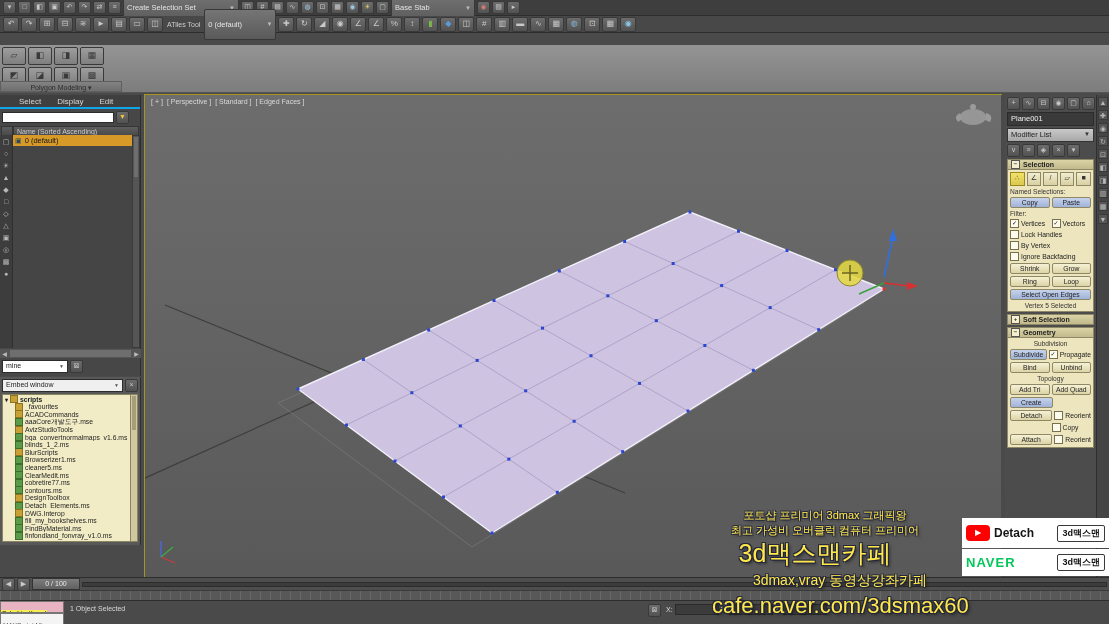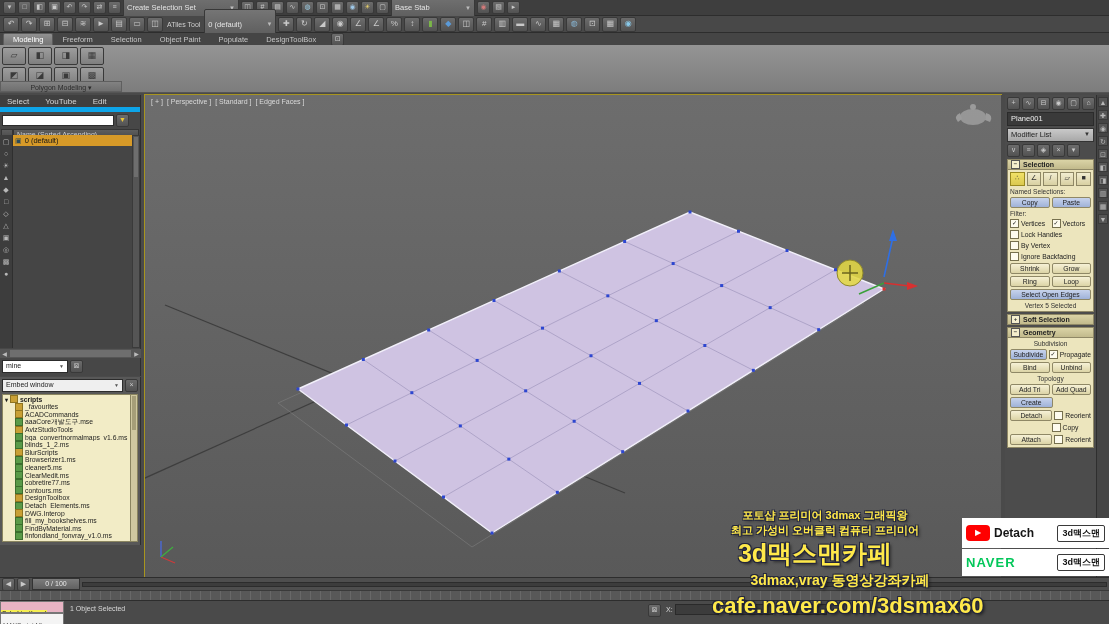--- a/index.html
+++ b/index.html
@@ -50,21 +50,21 @@
   .box{width:7px;height:7px;background:#fdfbee;border:1px solid #76704e;font-size:6px;line-height:6px;text-align:center;color:#111;flex:0 0 auto;}
   .box.checked::after{content:"✓";}
   .sub-icon{width:13px;height:12px;background:linear-gradient(#f2edd0,#d8d0a2);border:1px solid #8f8866;
     font-size:7px;line-height:10px;text-align:center;color:#333;}
   .sub-icon.active{background:linear-gradient(#f2e268,#dbc94f);border-color:#9a8a20;}
   .glabel{width:100%;text-align:center;color:#333;font-size:6.6px;}
   .cp-field{background:#3a3a3a;border:1px solid #2b2b2b;color:#eee;font-size:7.5px;height:12px;line-height:11px;padding:0 3px;}
   
   .vp-label{font-size:7px;color:#dadada;}
   
-  .ol-text{position:absolute;color:#ffe94a;font-weight:bold;z-index:60;
+  .ol-text{position:absolute;color:#ffe94a;font-weight:normal;z-index:60;
     text-shadow:-1px -1px 0 #23263c,1px -1px 0 #23263c,-1px 1px 0 #23263c,1px 1px 0 #23263c,2px 2px 3px rgba(0,0,0,.55);}
   .card{position:absolute;left:962px;width:147px;background:#fff;display:flex;align-items:center;
     padding:0 4px;gap:4px;box-sizing:border-box;z-index:55;}
   .card .cbtn{margin-left:auto;border:1px solid #3a3a3a;border-radius:2px;font-size:9px;font-weight:bold;
     color:#111;background:#fff;padding:1px 4px;white-space:nowrap;}
   .yt-logo{width:24px;height:16px;background:#ff0000;border-radius:4px;color:#fff;font-size:8px;line-height:16px;text-align:center;flex:0 0 auto;}
   
   .sfield{background:#3c3c3c;border:1px solid #2a2a2a;color:#ddd;font-size:7px;height:11px;line-height:10px;width:44px;padding:0 2px;box-sizing:border-box;}
   .slabel{font-size:7px;color:#d8d8d8;}
   input{font-family:"Liberation Sans",sans-serif;}
@@ -151,53 +151,41 @@
         <div class="icon"><span>▬</span></div>
         <div class="icon"><span>∿</span></div>
         <div class="icon"><span>▦</span></div>
         <div class="icon"><span style="color: rgb(136, 184, 216);">◍</span></div>
         <div class="icon"><span>⊡</span></div>
         <div class="icon"><span>▦</span></div>
         <div class="icon"><span style="color: rgb(136, 200, 232);">◉</span></div>
       </div>
   </div>
 
-  <div class="abs bar" style="left:0;top:33px;width:1109px;height:12px;background:#454545;gap:0;">
-    <div class="row" style="gap:0;">
-
-    <div class="ribbon-tab active">Modeling</div>
-        <div class="ribbon-tab">Freeform</div>
-        <div class="ribbon-tab">Selection</div>
-        <div class="ribbon-tab">Object Paint</div>
-        <div class="ribbon-tab">Populate</div>
-        <div class="ribbon-tab">DesignToolBox</div>
-      </div>
-    <div class="icon icon-sm" style="margin-left:6px;"><span>⊡</span></div>
-  </div>
 
   <div class="abs" style="left:0;top:45px;width:1109px;height:47px;background:linear-gradient(#949494,#7d7d7d);border-bottom:1px solid #555;">
     <div class="rgroup">
 
     <div class="icon"><span>▱</span></div>
         <div class="icon"><span>◧</span></div>
         <div class="icon"><span>◨</span></div>
         <div class="icon"><span>▦</span></div>
         <div class="icon"><span>◩</span></div>
         <div class="icon"><span>◪</span></div>
         <div class="icon"><span>▣</span></div>
         <div class="icon"><span>▩</span></div>
       </div>
     <div class="rgroup-label">Polygon Modeling ▾</div>
   </div>
 
   <div class="abs" style="left:0;top:95px;width:141px;height:281px;background:#474747;border-right:1px solid #2e2e2e;box-sizing:border-box;">
-    <div class="row" style="height:12px;background:#3f3f3f;border-bottom:5px solid #0ea5e9;">
+    <div class="row" style="height:12px;background:#3f3f3f;border-bottom:2px solid #0ea5e9;padding-left:12px;">
 
     <span class="menu-item">Select</span>
-        <span class="menu-item">YouTube</span>
+        <span class="menu-item">Display</span>
         <span class="menu-item">Edit</span>
       </div>
     <div class="row" style="height:15px;padding:1px 2px;">
       <input class="sfield" style="width: 112px; background: rgb(255, 255, 255); color: rgb(34, 34, 34); border: 1px solid rgb(44, 44, 44); height: 11px;" placeholder="">
       <div class="icon icon-sm"><span style="color:#e8c53a">▼</span></div>
     </div>
     <div class="row" style="gap:0;padding:0 1px;">
       <div class="hdr-cell" style="width:12px;"></div>
       <div class="hdr-cell" style="flex:1;">Name (Sorted Ascending)</div>
     </div>

